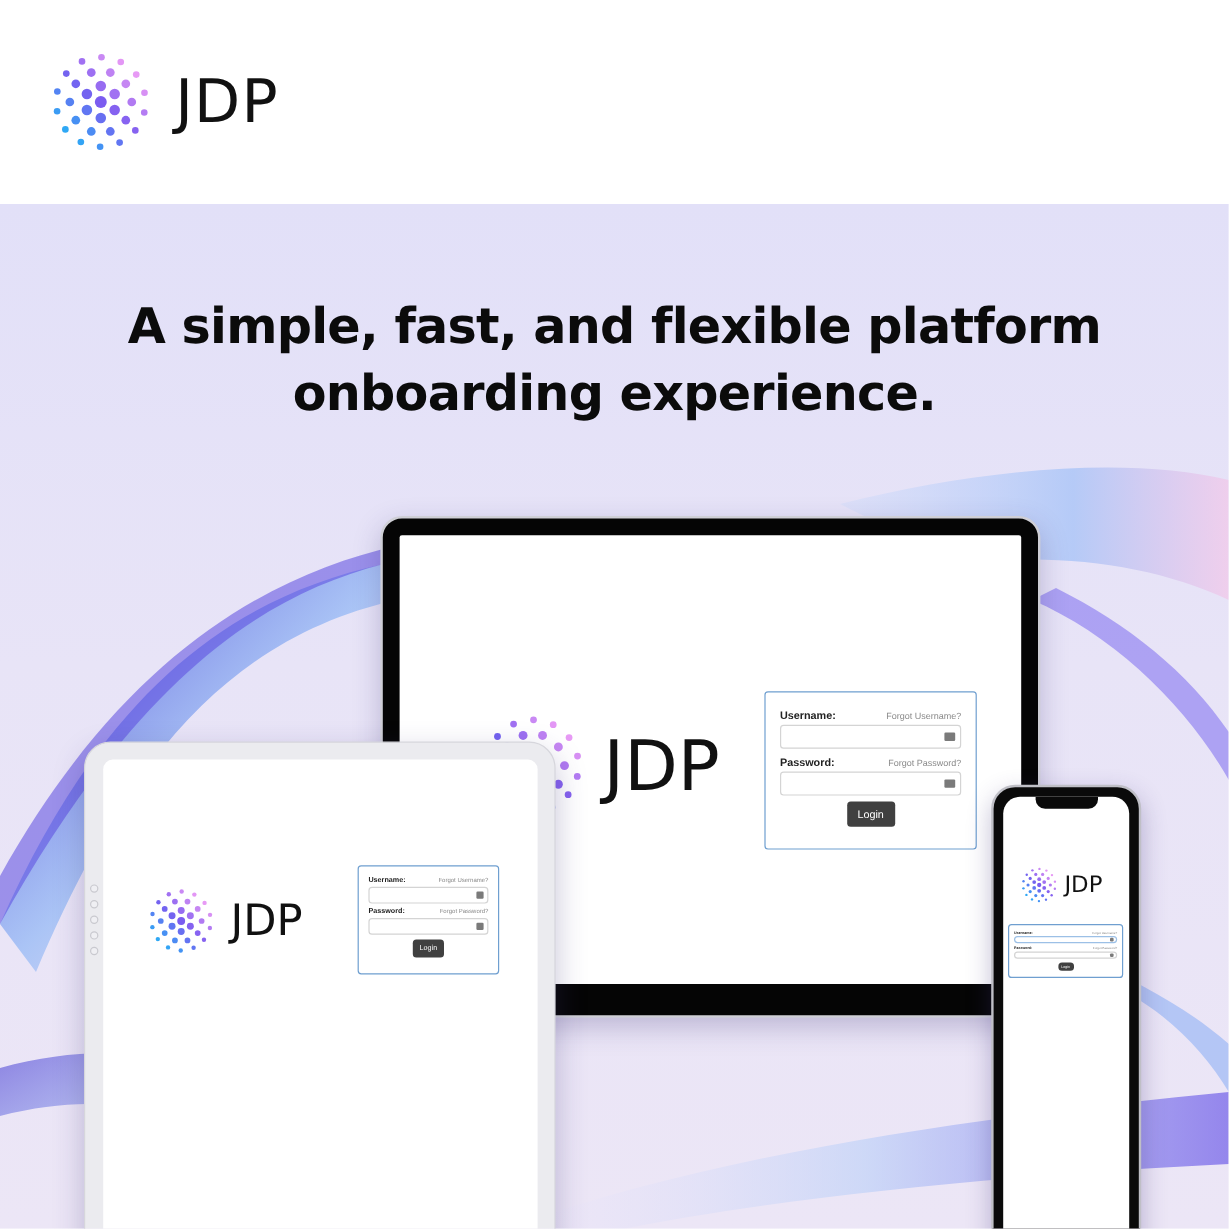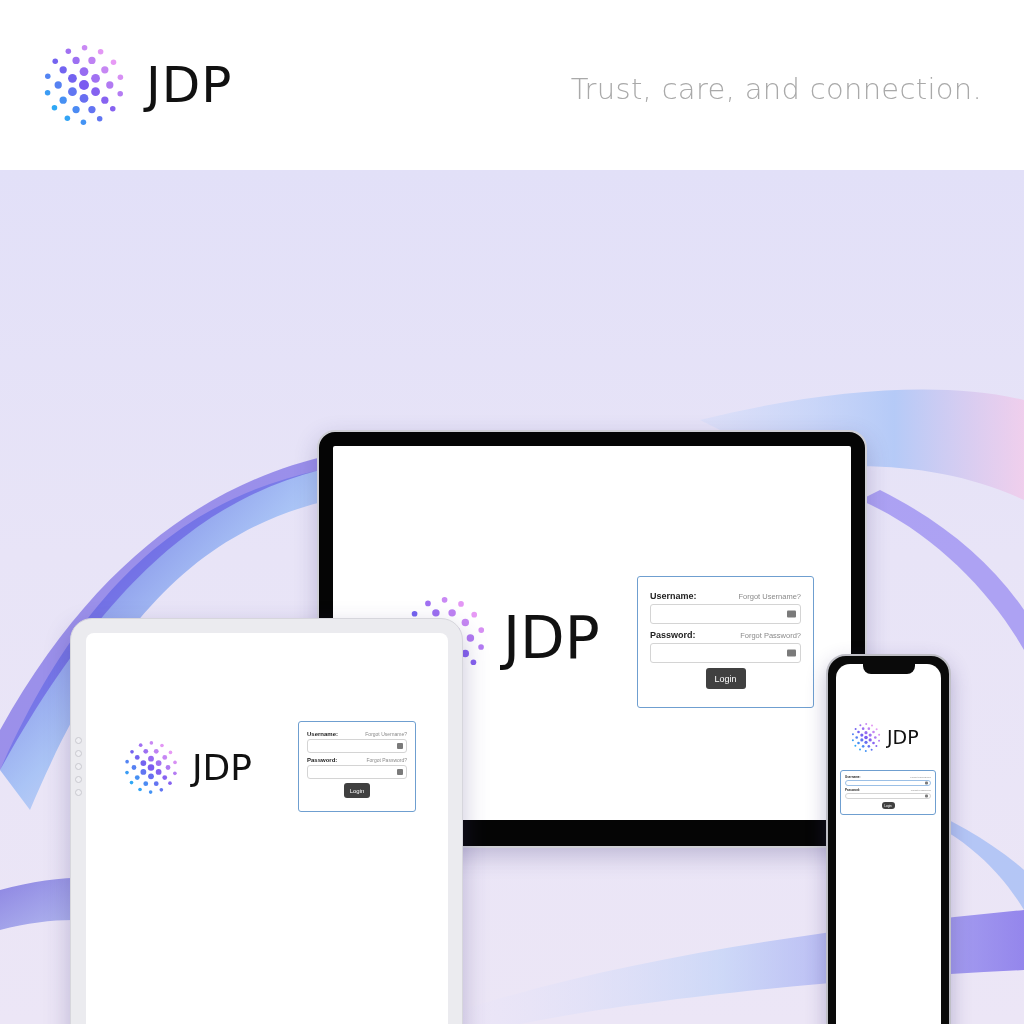--- a/index.html
+++ b/index.html
@@ -82,21 +82,20 @@
         <circle cx="7.9" cy="53.1" r="2.9" fill="rgb(59,156,244)"></circle>
         <circle cx="15.1" cy="68.9" r="2.9" fill="rgb(47,168,245)"></circle>
         <circle cx="28.6" cy="79.9" r="2.9" fill="rgb(51,164,245)"></circle>
         <circle cx="45.4" cy="84.0" r="2.9" fill="rgb(68,147,244)"></circle>
         <circle cx="62.4" cy="80.4" r="2.9" fill="rgb(97,118,242)"></circle>
         <circle cx="76.1" cy="69.8" r="2.9" fill="rgb(134,98,240)"></circle>
         <circle cx="83.9" cy="54.2" r="2.9" fill="rgb(180,124,243)"></circle>
       </svg>
     <span class="brand-name">JDP</span>
   </div>
-  <div class="tagline">Trust, care, and connection.</div>
 </div>
 
 <div class="hero">
 
   <svg class="wave" style="left:0;top:0" width="1024" height="854" viewBox="0 0 1024 854">
     <defs>
       <linearGradient id="wg1" x1="0" y1="0" x2="1" y2="1">
         <stop offset="0" stop-color="#3b2fd0" stop-opacity="0.9"></stop>
         <stop offset="0.5" stop-color="#8fb6f5" stop-opacity="0.7"></stop>
         <stop offset="1" stop-color="#e6dcfa" stop-opacity="0.2"></stop>
@@ -115,21 +114,22 @@
     <path d="M0 600 C 80 420, 180 330, 320 300 L 330 330 C 200 360, 110 450, 30 640 Z" fill="url(#wg1)"></path>
     <path d="M0 560 C 100 380, 220 310, 330 285 L 320 300 C 200 330, 100 420, 0 600 Z" fill="#5b4be0" opacity="0.55"></path>
     <path d="M700 250 C 820 220, 940 210, 1024 230 L 1024 330 C 960 300, 880 290, 800 300 Z" fill="url(#wg2)"></path>
     <path d="M860 330 C 930 360, 990 420, 1024 480 L 1024 440 C 990 390, 940 350, 880 320 Z" fill="#7b6bf0" opacity="0.55"></path>
     <path d="M0 720 C 150 680, 240 740, 280 854 L 220 854 C 190 770, 120 730, 0 760 Z" fill="url(#wg1)" opacity="0.6"></path>
     <path d="M420 854 C 600 790, 820 760, 1024 740 L 1024 800 C 820 810, 640 830, 520 854 Z" fill="url(#wg3)"></path>
     <path d="M900 640 C 960 660, 1000 700, 1024 740 L 1024 700 C 990 670, 950 650, 910 630 Z" fill="#8fb0f5" opacity="0.6"></path>
   </svg>
 
   <h1 class="headline">
-    <br>
+    <span>A simple, fast, and flexible platform</span><br>
+    <span>onboarding experience.</span>
   </h1>
 
   <div class="monitor">
     <div class="monitor-screen">
       <div class="device-logo" style="left:66px;top:148px;">
         <svg class="logo-svg" viewBox="0 0 92 90" style="width:90px;height:88px;">
             <circle cx="46.0" cy="45.0" r="5.2" fill="rgb(123,92,240)"></circle>
             <circle cx="58.1" cy="38.0" r="4.6" fill="rgb(161,114,242)"></circle>
             <circle cx="46.0" cy="31.0" r="4.6" fill="rgb(151,108,241)"></circle>
             <circle cx="33.9" cy="38.0" r="4.6" fill="rgb(116,99,240)"></circle>

